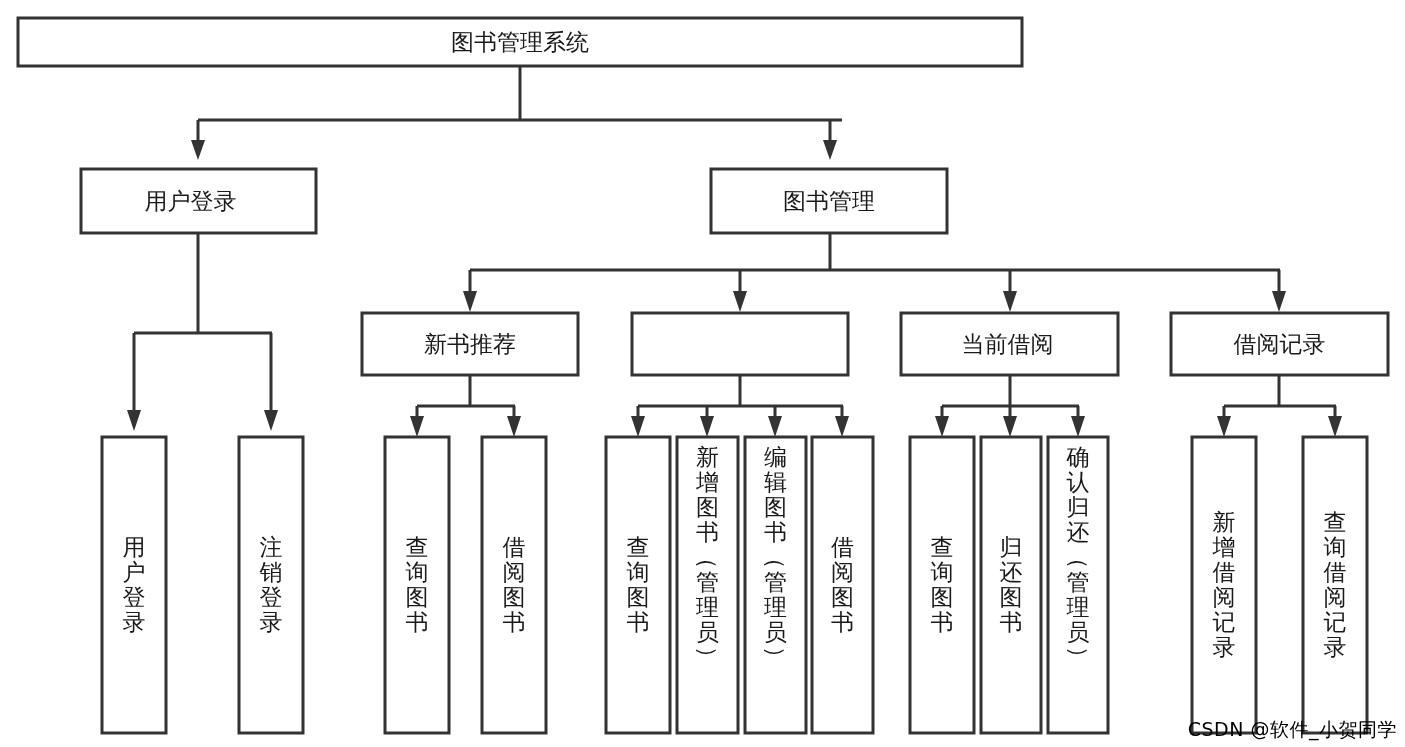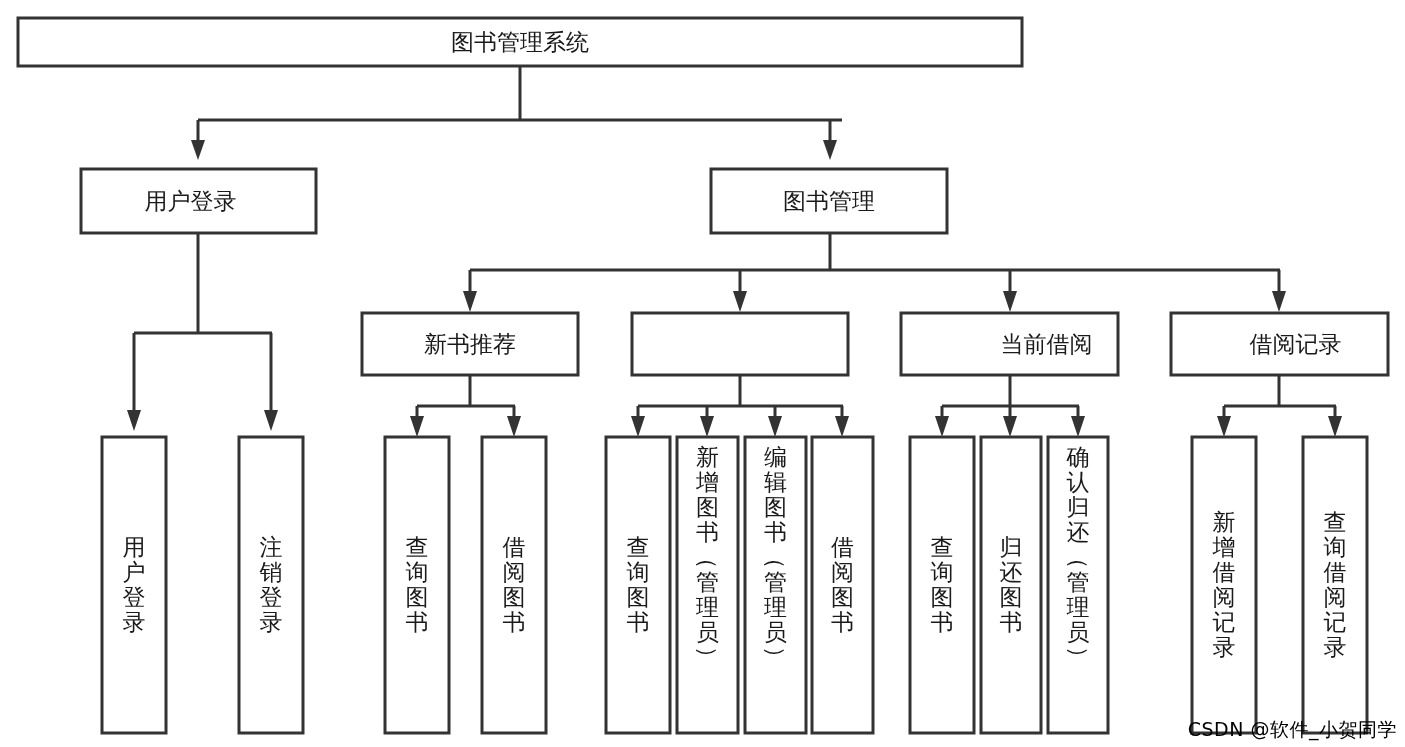--- a/index.html
+++ b/index.html
@@ -197,22 +197,22 @@
     <rect class="node-rect" x="1192" y="437" width="64" height="296"></rect>
     <rect class="node-rect" x="1303" y="437" width="64" height="296"></rect>
   </svg>
 
   <div class="hlabel" style="left:18px; top:18px; width:1004px; height:48px;">图书管理系统</div>
 
   <div class="hlabel" style="left:81px; top:169px; width:219px; height:64px;">用户登录</div>
   <div class="hlabel" style="left:362px; top:313px; width:216px; height:62px;">新书推荐</div>
 
   <div class="hlabel" style="left:711px; top:169px; width:236px; height:64px;">图书管理</div>
-  <div class="hlabel" style="left:938px; top:313px; width:217px; height:62px;">当前借阅</div>
-  <div class="hlabel" style="left:1171px; top:313px; width:217px; height:62px;padding-left:16px;">借阅记录</div>
+  <div class="hlabel" style="left:899px; top:313px; width:217px; height:62px;">当前借阅</div>
+  <div class="hlabel" style="left:1171px; top:313px; width:217px; height:62px;">借阅记录</div>
 
   <div class="vlabel" style="left:102px; top:437px; width:64px; height:296px;"><span class="ch">用</span><span class="ch">户</span><span class="ch">登</span><span class="ch">录</span></div>
   <div class="vlabel" style="left:239px; top:437px; width:64px; height:296px;"><span class="ch">注</span><span class="ch">销</span><span class="ch">登</span><span class="ch">录</span></div>
 
   <div class="vlabel" style="left:385px; top:437px; width:64px; height:296px;"><span class="ch">查</span><span class="ch">询</span><span class="ch">图</span><span class="ch">书</span></div>
   <div class="vlabel" style="left:482px; top:437px; width:64px; height:296px;"><span class="ch">借</span><span class="ch">阅</span><span class="ch">图</span><span class="ch">书</span></div>
 
   <div class="vlabel" style="left:606px; top:437px; width:64px; height:296px;"><span class="ch">查</span><span class="ch">询</span><span class="ch">图</span><span class="ch">书</span></div>
   <div class="vlabel" style="left:677px; top:437px; width:61px; height:296px; justify-content:flex-start; padding-top:8px;"><span class="ch">新</span><span class="ch">增</span><span class="ch">图</span><span class="ch">书</span><span class="ch paren">（</span><span class="ch">管</span><span class="ch">理</span><span class="ch">员</span><span class="ch paren">）</span></div>
   <div class="vlabel" style="left:745px; top:437px; width:61px; height:296px; justify-content:flex-start; padding-top:8px;"><span class="ch">编</span><span class="ch">辑</span><span class="ch">图</span><span class="ch">书</span><span class="ch paren">（</span><span class="ch">管</span><span class="ch">理</span><span class="ch">员</span><span class="ch paren">）</span></div>

